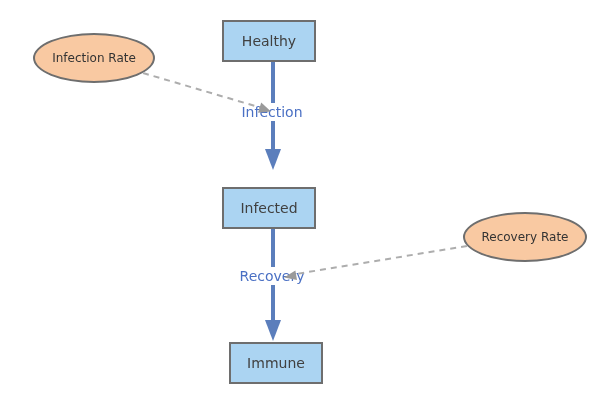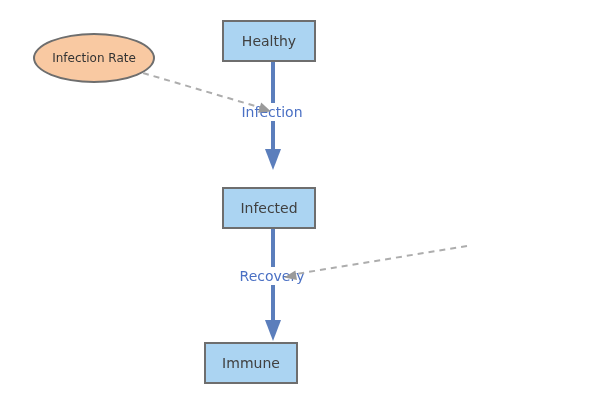--- a/index.html
+++ b/index.html
@@ -45,21 +45,21 @@
     box-sizing:border-box;
     background:var(--stock_fill);
     border:2px solid var(--stock_border);
     display:flex;align-items:center;justify-content:center;
     color:var(--stock_text_color);
     font-size:14px;
     z-index:2;
   }
   .stock.healthy{left:222px;top:20px;}
   .stock.infected{left:222px;top:174px;margin-top:13px;}
-  .stock.immune{left:204px;top:342px;}
+  .stock.immune{left:229px;top:342px;}
   .variable{
     position:absolute;
     box-sizing:border-box;
     background:var(--variable_fill);
     border:2px solid var(--variable_border);
     border-radius:50%;
     display:flex;align-items:center;justify-content:center;
     color:var(--variable_text_color);
     font-size:12px;
     z-index:2;
@@ -103,20 +103,23 @@
   <div class="stock infected">
     <span>Infected</span>
   </div>
   <div class="stock immune">
     <span>Immune</span>
   </div>
 
   <div class="variable infection-rate">
     <span>Infection Rate</span>
   </div>
+  <div class="variable recovery-rate">
+    <span>Recovery Rate</span>
+  </div>
 
   <div class="flow-label infection">Infection</div>
   <div class="flow-label recovery">Recovery</div>
 
   <svg class="layer over" viewBox="0 0 615 404">
     <g>
       <line class="link-line" x1="143" y1="73" x2="262" y2="108"></line>
       <polygon class="link-head" points="271,111.5 258,112.8 261.2,102.6"></polygon>
     </g>
     <g>

